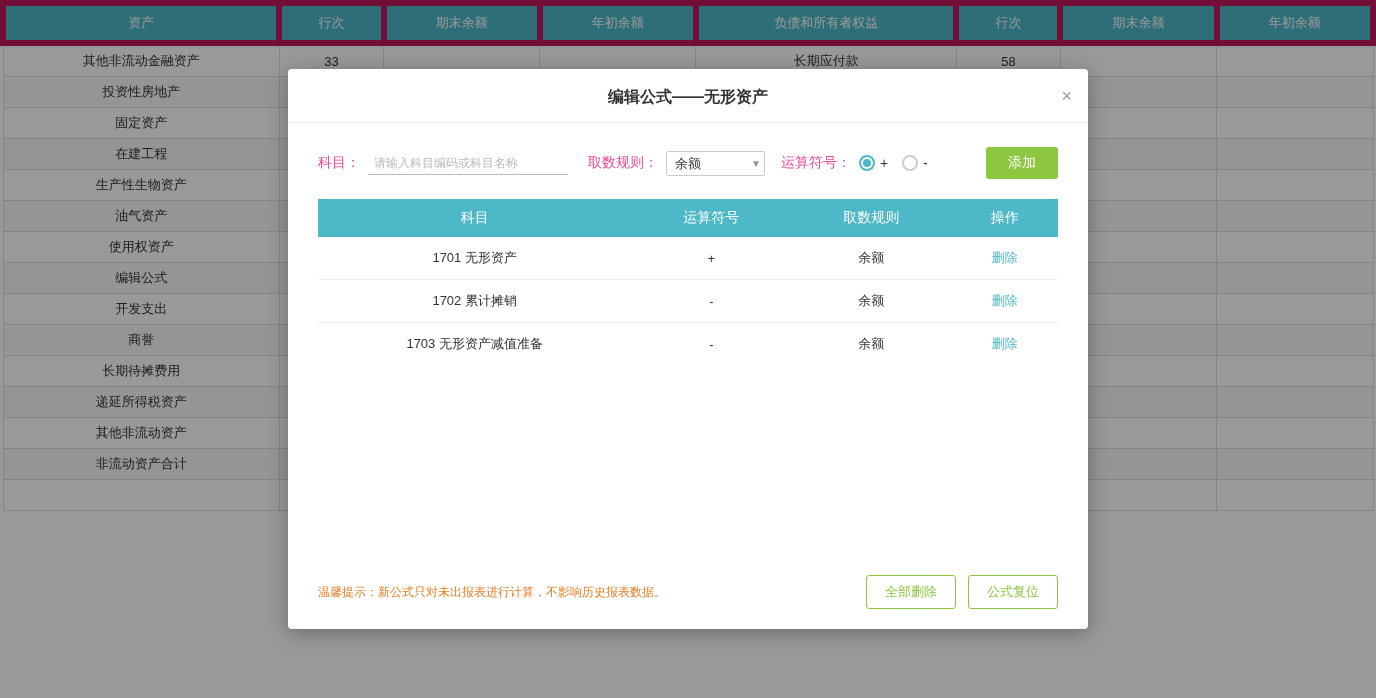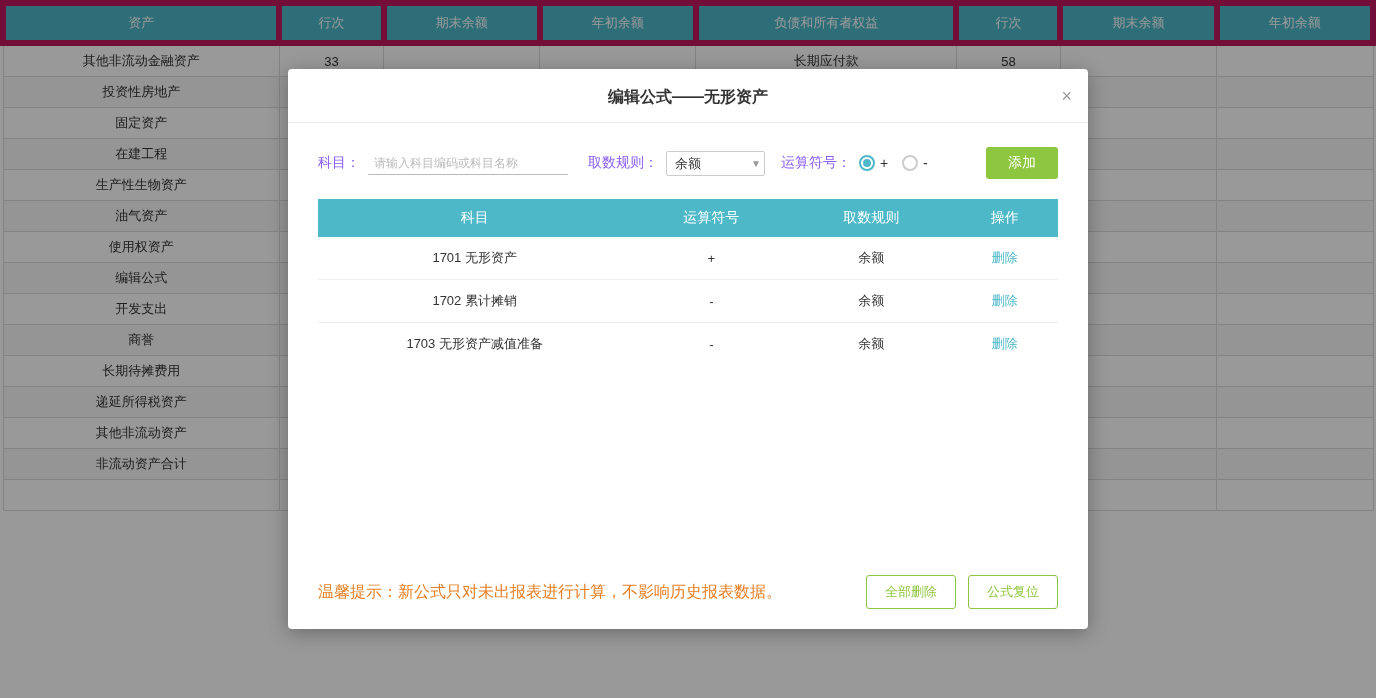--- a/index.html
+++ b/index.html
@@ -95,21 +95,21 @@
       align-items: center;
       gap: 20px;
       margin-bottom: 20px;
     }
     .form-group {
       display: flex;
       align-items: center;
       gap: 8px;
     }
     .form-label {
-      color: #8b5cf6;
+      color: #ec4899;
       white-space: nowrap;
     }
     .form-input {
       border: none;
       border-bottom: 1px solid #bbb;
       outline: none;
       padding: 4px 6px;
       font-size: 13px;
       color: #333;
       width: 200px;
@@ -223,21 +223,21 @@
     }
 
     
     .modal-footer {
       padding: 14px 30px 20px;
       display: flex;
       align-items: center;
       justify-content: space-between;
     }
     .footer-tip {
-      font-size: 16px;
+      font-size: 12px;
       color: #e67e22;
     }
     .footer-buttons {
       display: flex;
       gap: 12px;
     }
     .btn-outline {
       border: 1px solid #8dc63f;
       color: #8dc63f;
       background: #fff;

